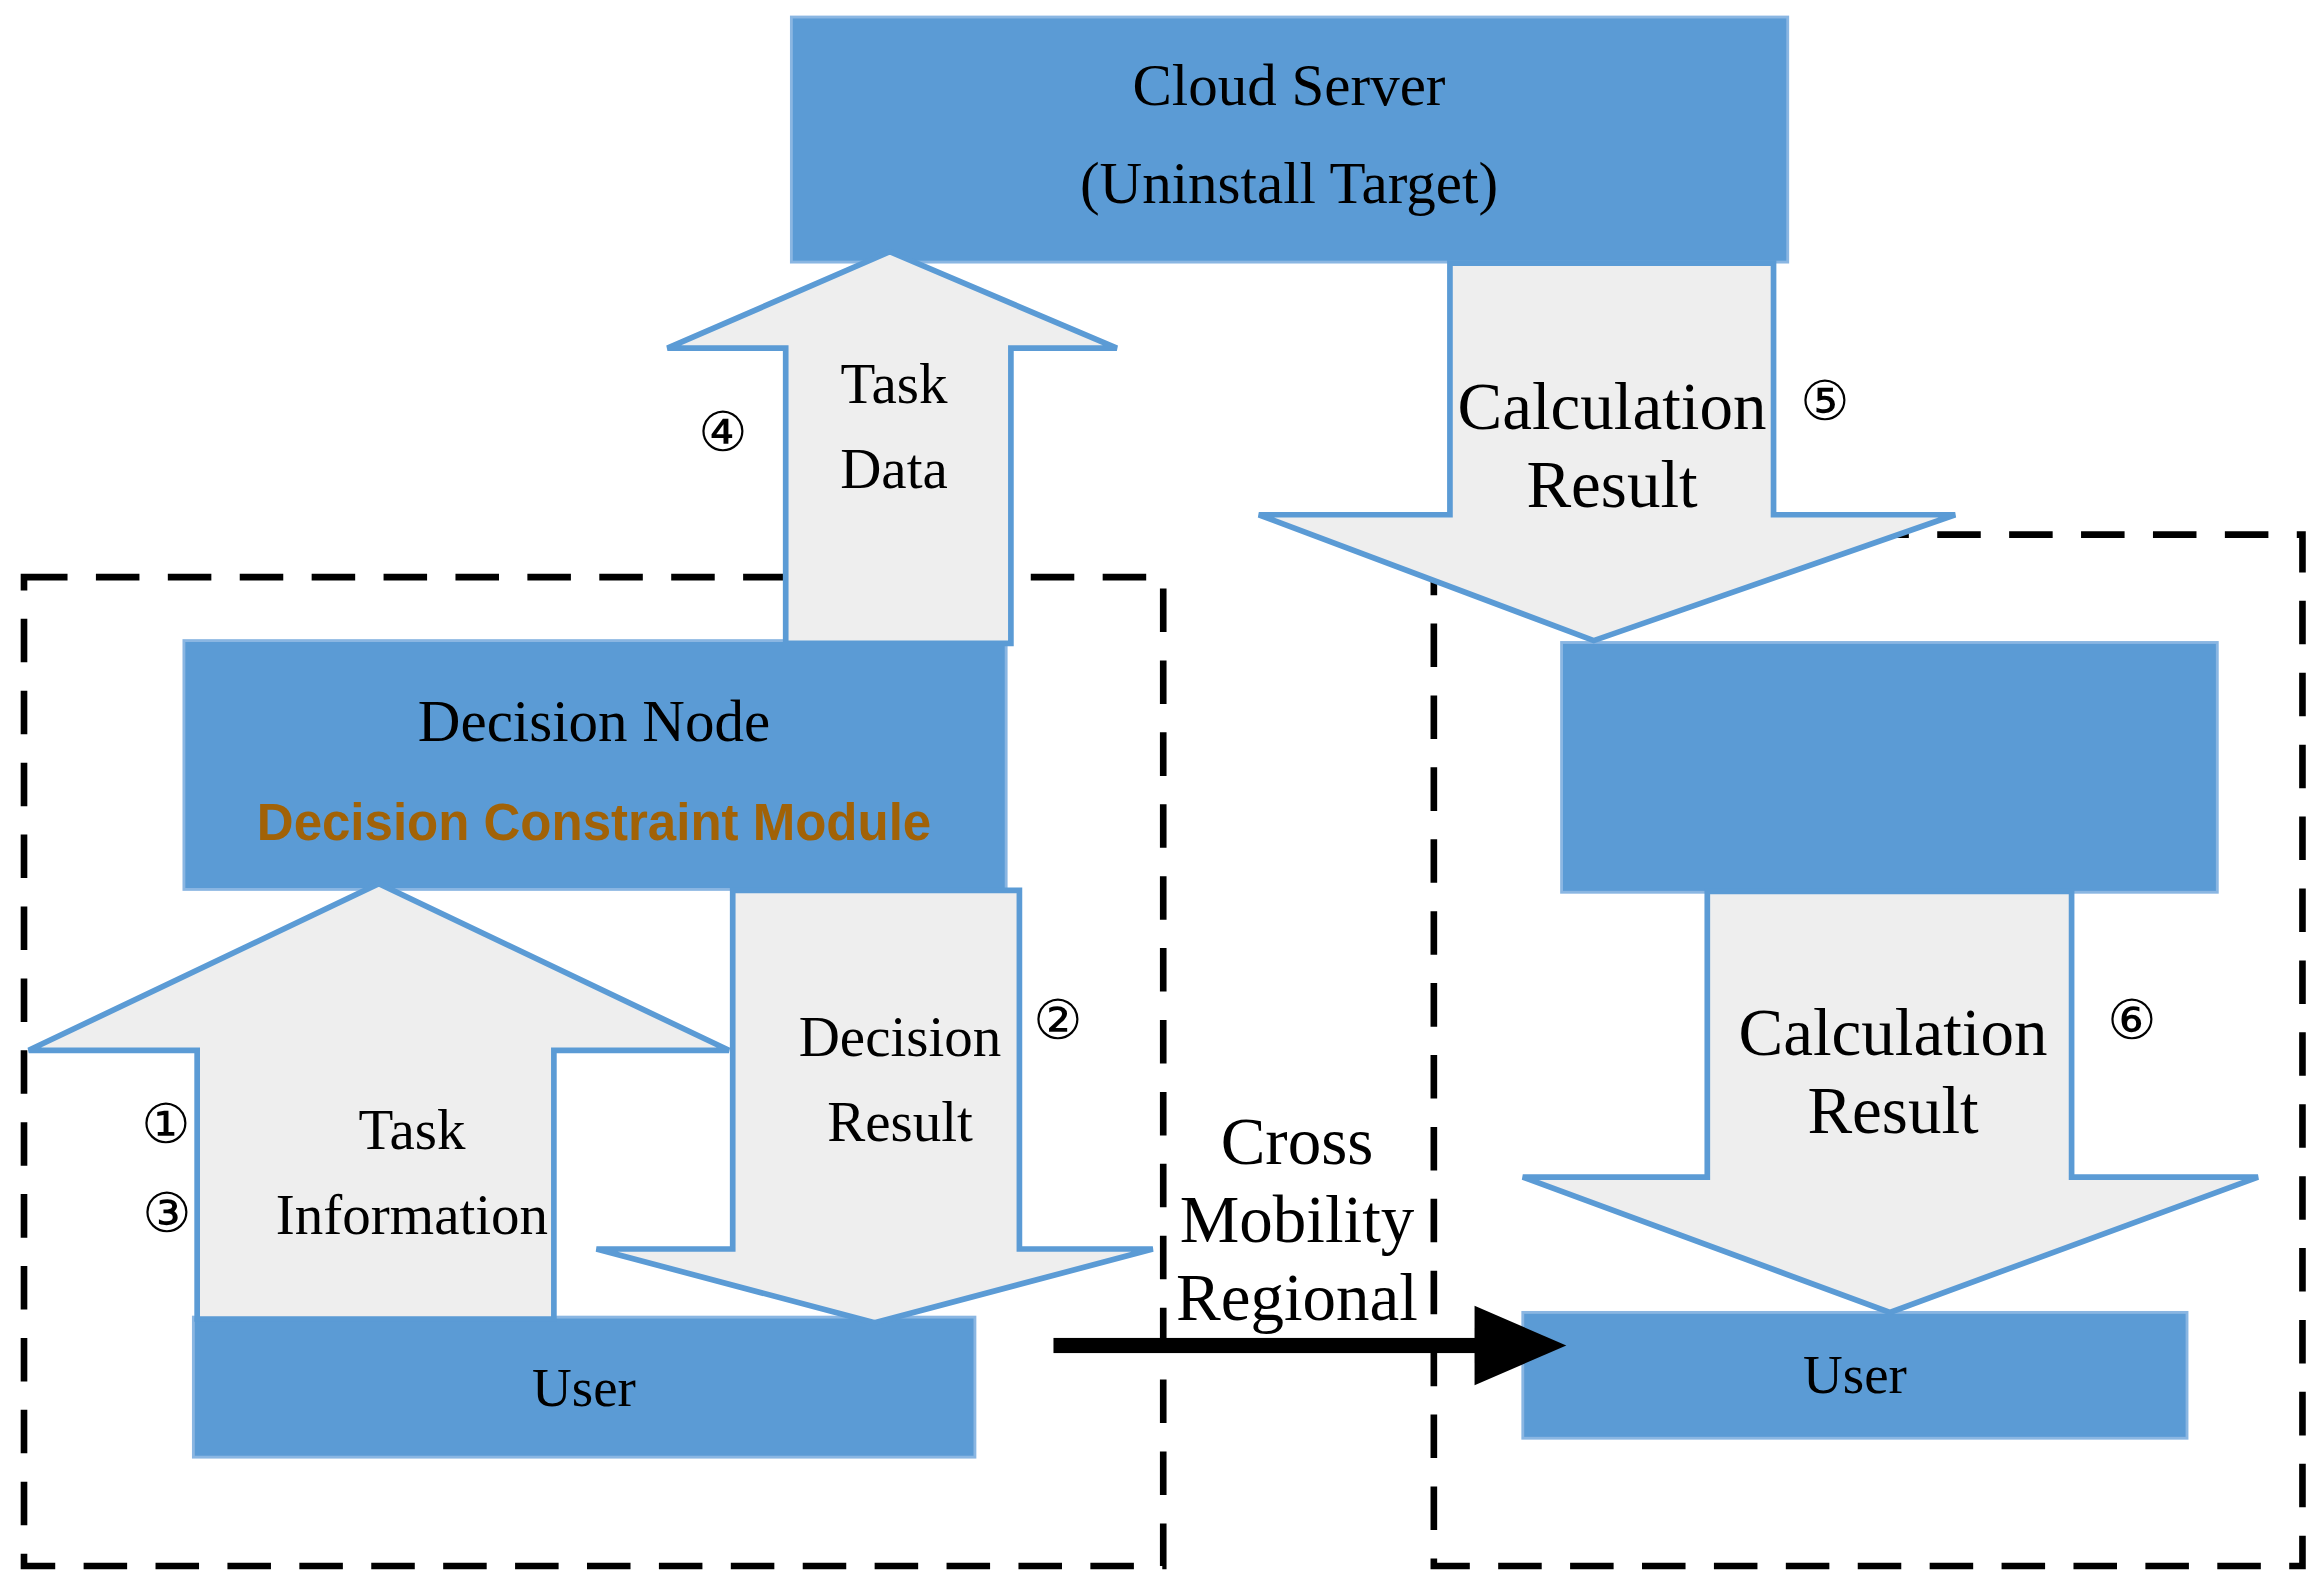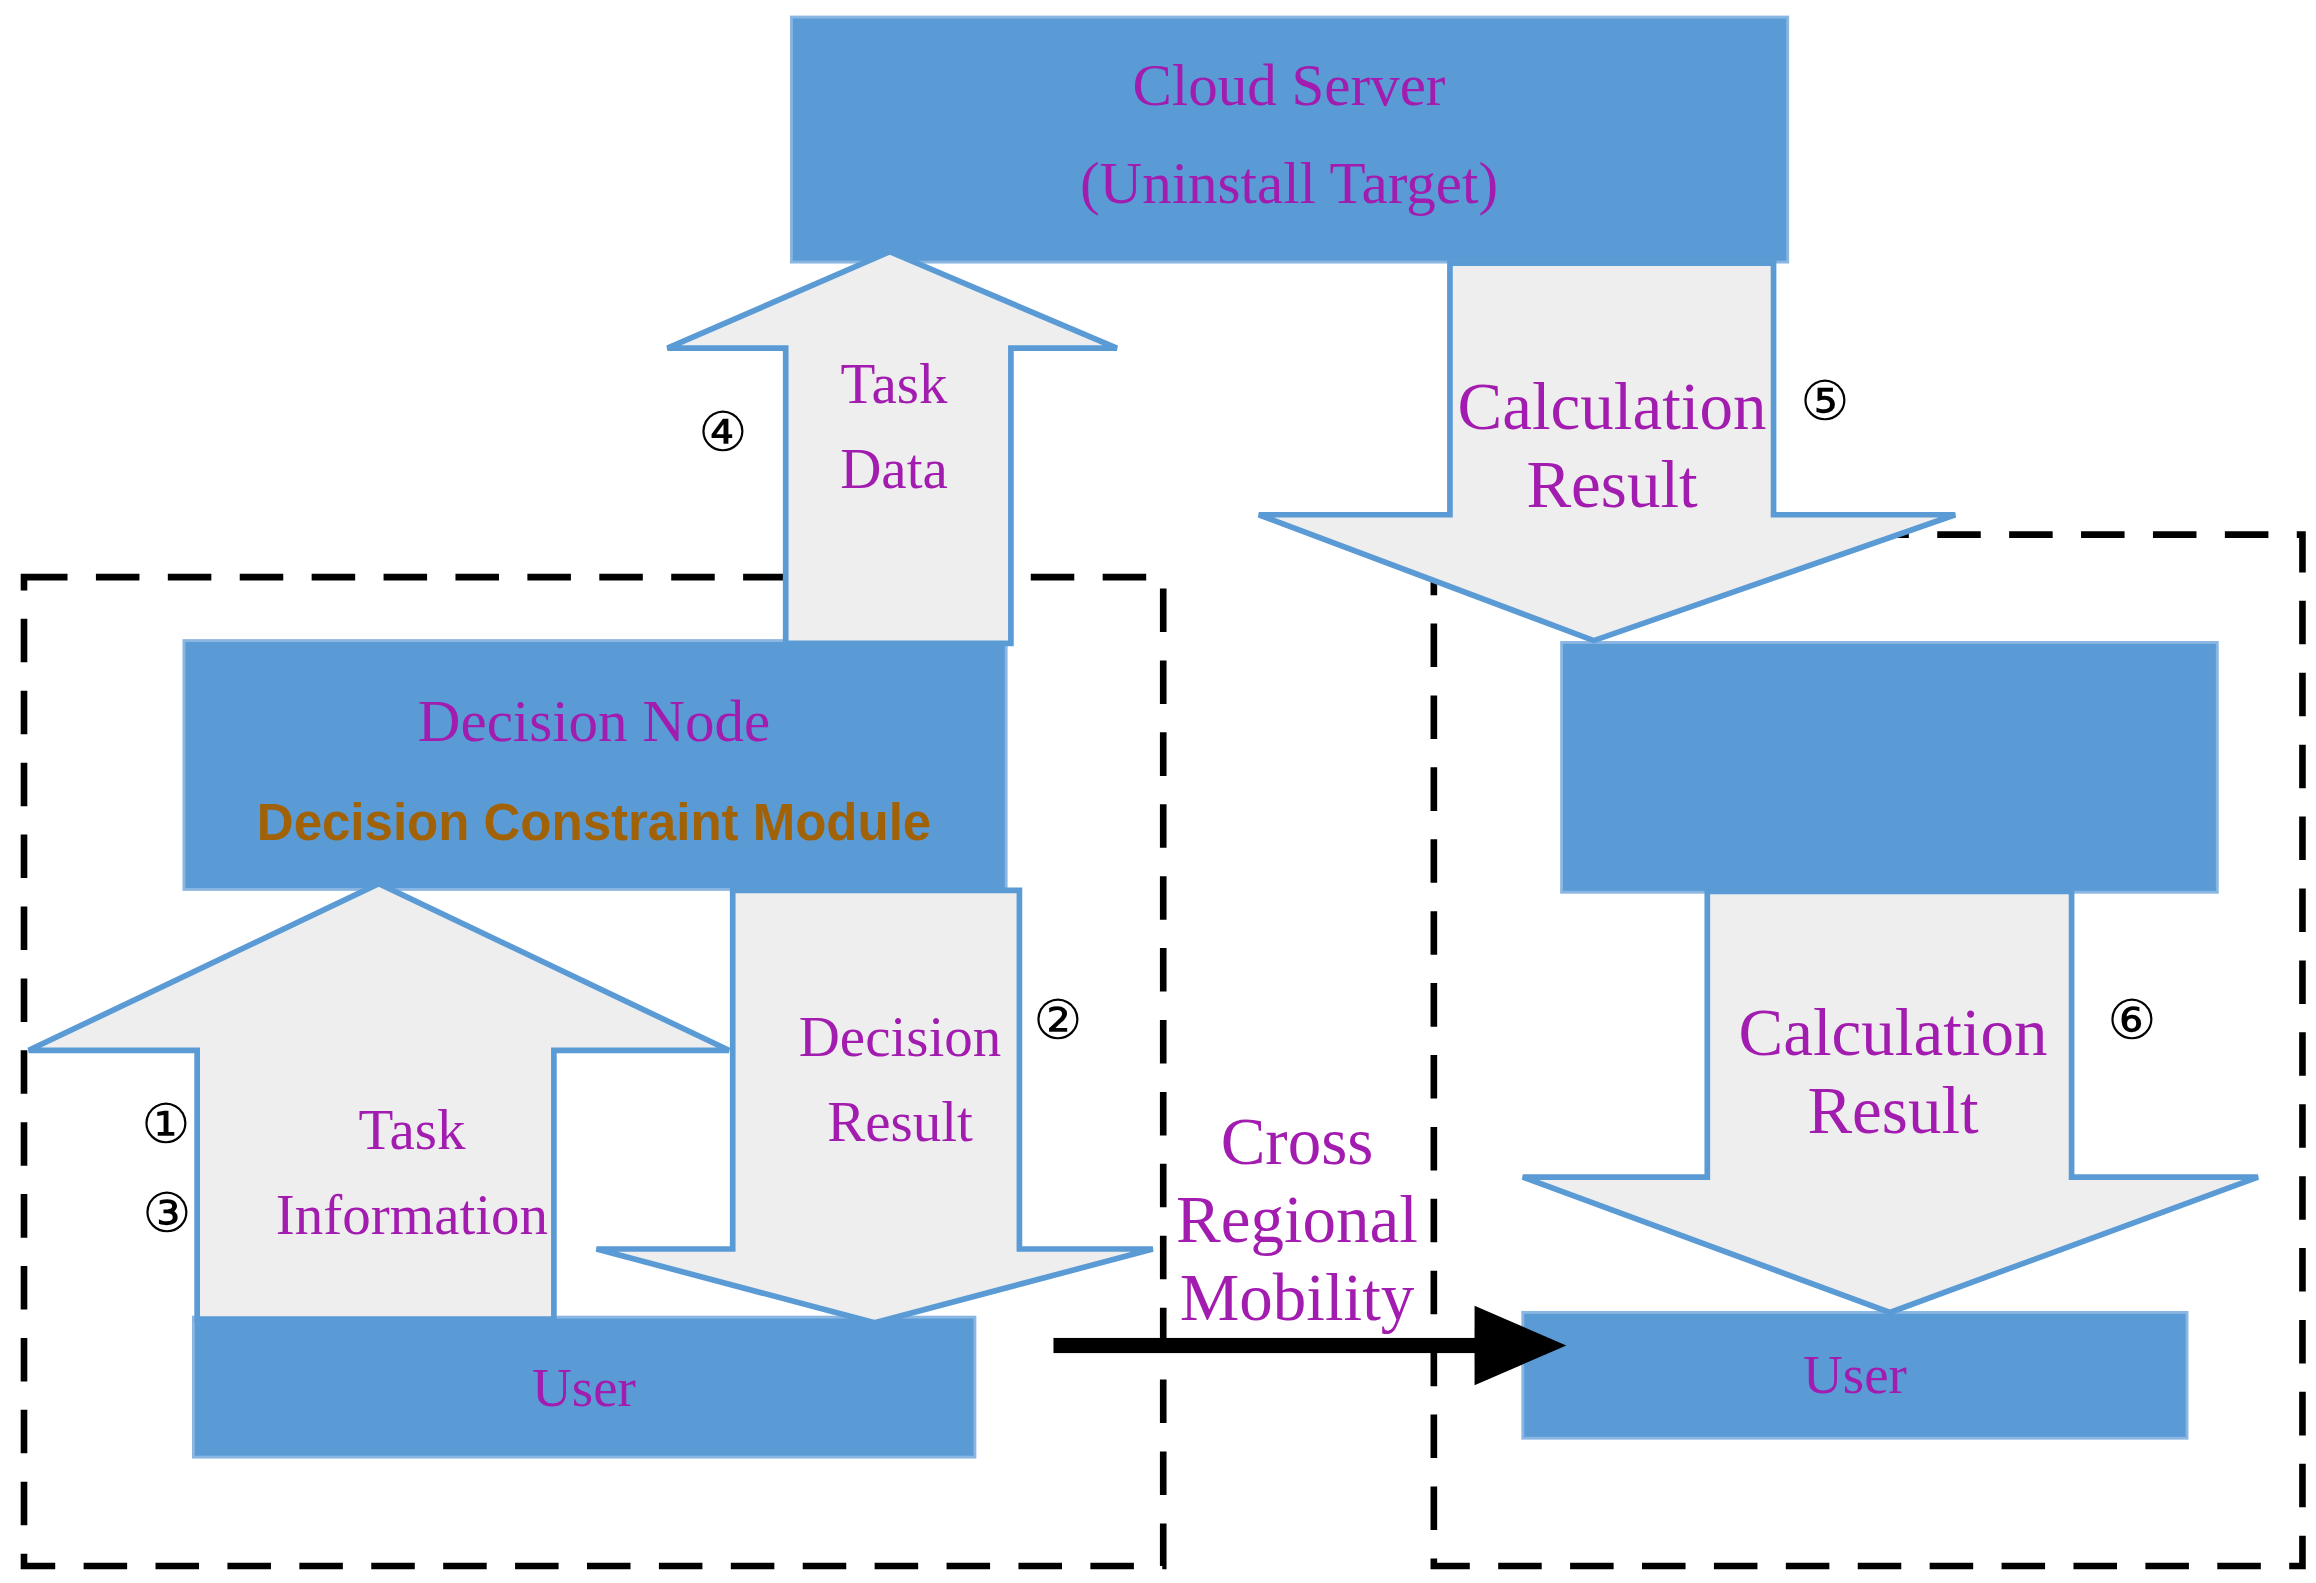--- a/index.html
+++ b/index.html
@@ -37,21 +37,21 @@
   }
   .black-arrow {
     fill: #000000;
     stroke: none;
   }
   .label {
     position: absolute;
     transform: translate(-50%, -50%);
     text-align: center;
     white-space: nowrap;
-    color: #a21caf;
+    color: #000000;
   }
   .label span { display: block; }
   .serif-60 { font-size: 57px; line-height: 85px; }
   .cloud-label { font-size: 59px; line-height: 98px; }
   .node-title { font-size: 59px; line-height: 66px; }
   .node-subtitle {
     font-family: "Liberation Sans", sans-serif;
     font-weight: bold;
     color: #a16207;
     font-size: 51px;
@@ -126,22 +126,22 @@
     <span>Result</span>
   </div>
 
   <div class="label flow-label-tight" style="left:1893px; top:1071px;">
     <span>Calculation</span>
     <span>Result</span>
   </div>
 
   <div class="label flow-label-tight" style="left:1297px; top:1219px;">
     <span>Cross</span>
+    <span>Mobility</span>
     <span>Regional</span>
-    <span>Mobility</span>
   </div>
 
   <div class="step-badge" style="left:166px; top:1124px;">①</div>
   <div class="step-badge" style="left:167px; top:1213px;">③</div>
   <div class="step-badge" style="left:1058px; top:1020px;">②</div>
   <div class="step-badge" style="left:723px; top:432px;">④</div>
   <div class="step-badge" style="left:1825px; top:401px;">⑤</div>
   <div class="step-badge" style="left:2132px; top:1020px;">⑥</div>
 
 </div>

